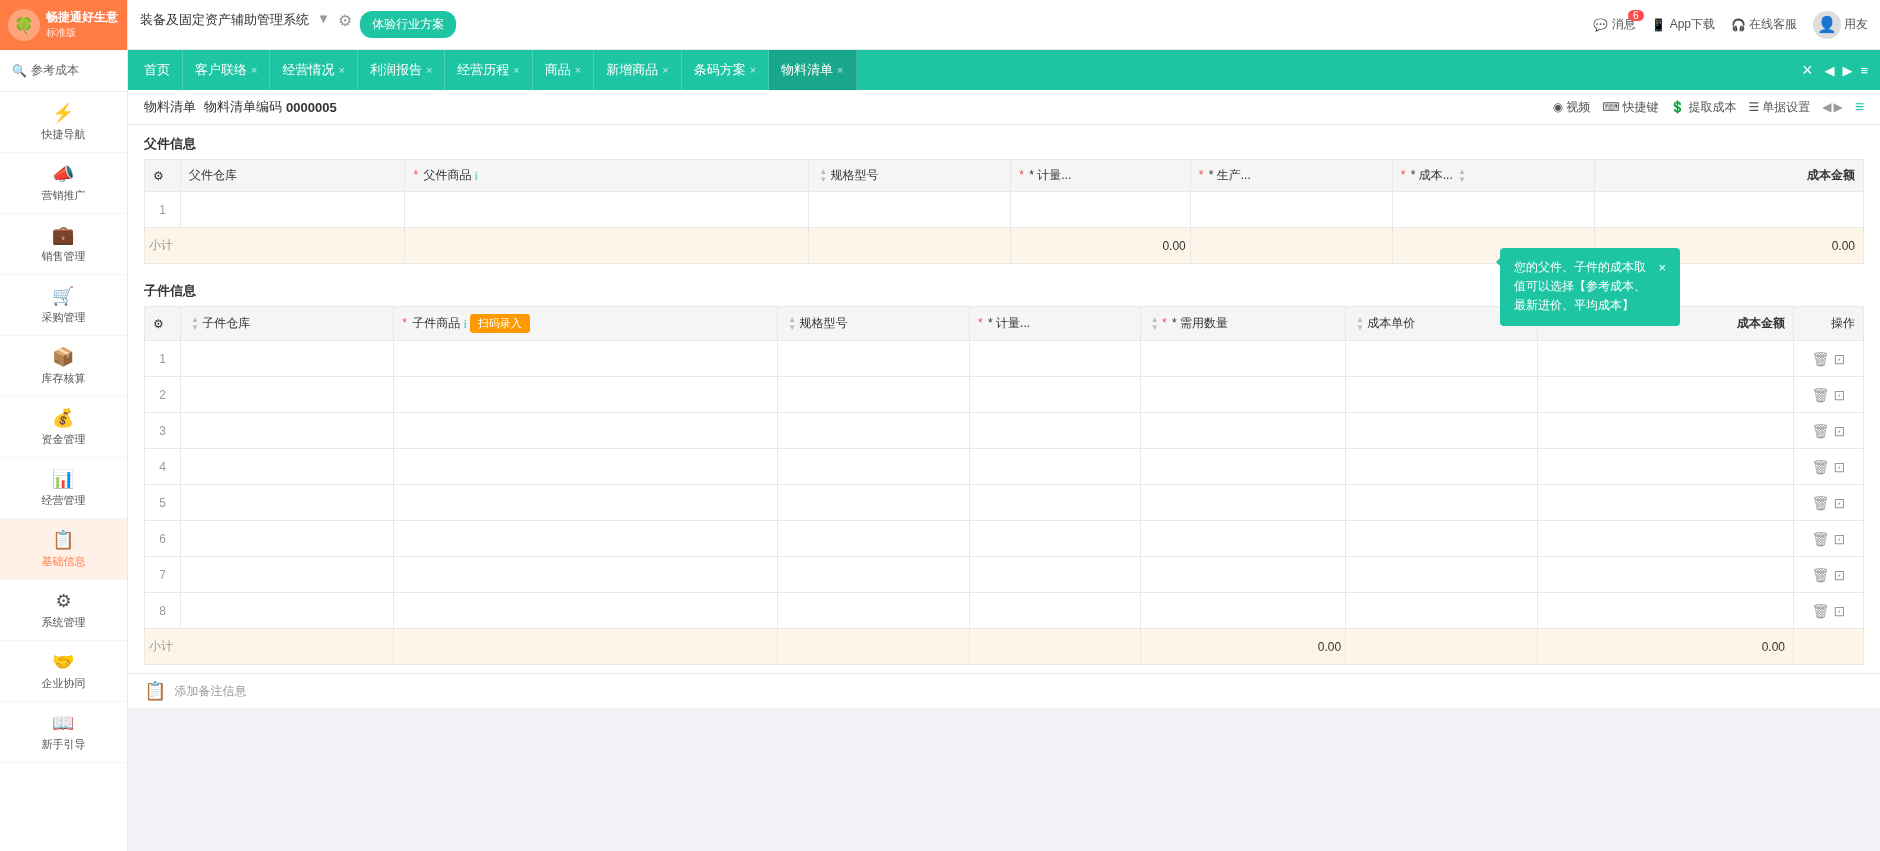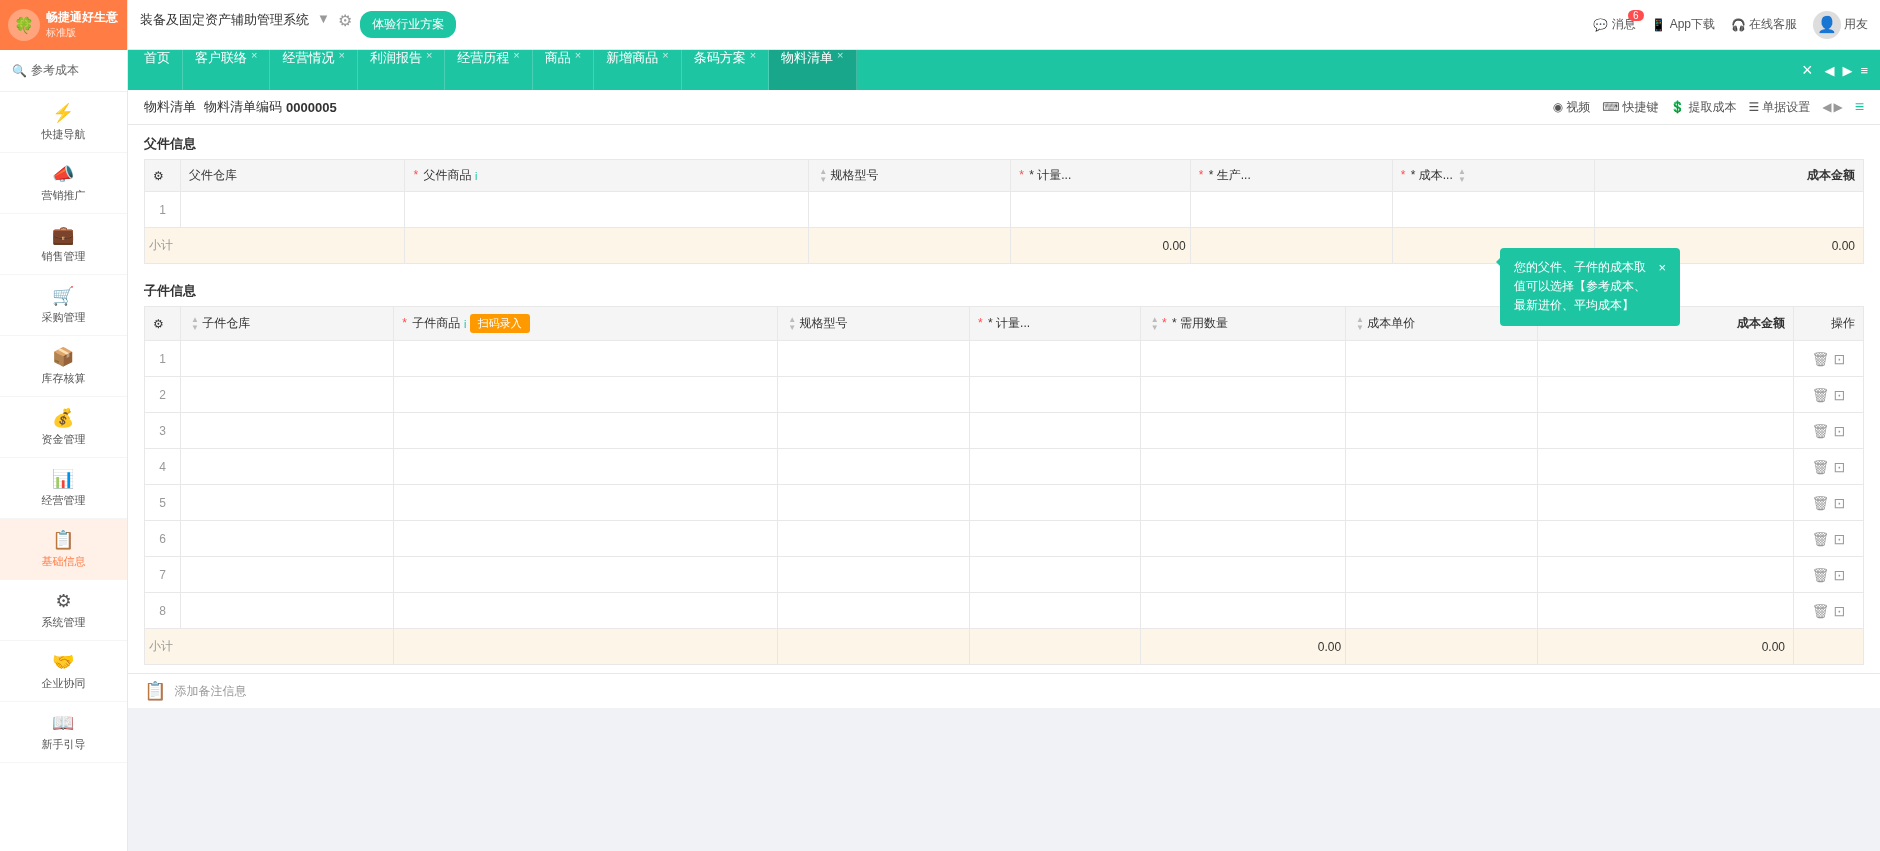--- a/index.html
+++ b/index.html
@@ -100,21 +100,21 @@
       padding: 0 8px;
       height: 40px;
       overflow-x: auto;
       flex-shrink: 0;
     }
     .nav-tab {
       color: #fff;
       padding: 0 12px;
       height: 42px;
       display: flex;
-      align-items: flex-start;
+      align-items: center;
       gap: 4px;
       cursor: pointer;
       white-space: nowrap;
       font-size: 13px;
       border-right: 1px solid rgba(255,255,255,0.2);
     }
     .nav-tab:first-child { padding-left: 8px; }
     .nav-tab.active { background: rgba(0,0,0,0.15); }
     .nav-tab .close-x { font-size: 11px; opacity: 0.7; }
 

